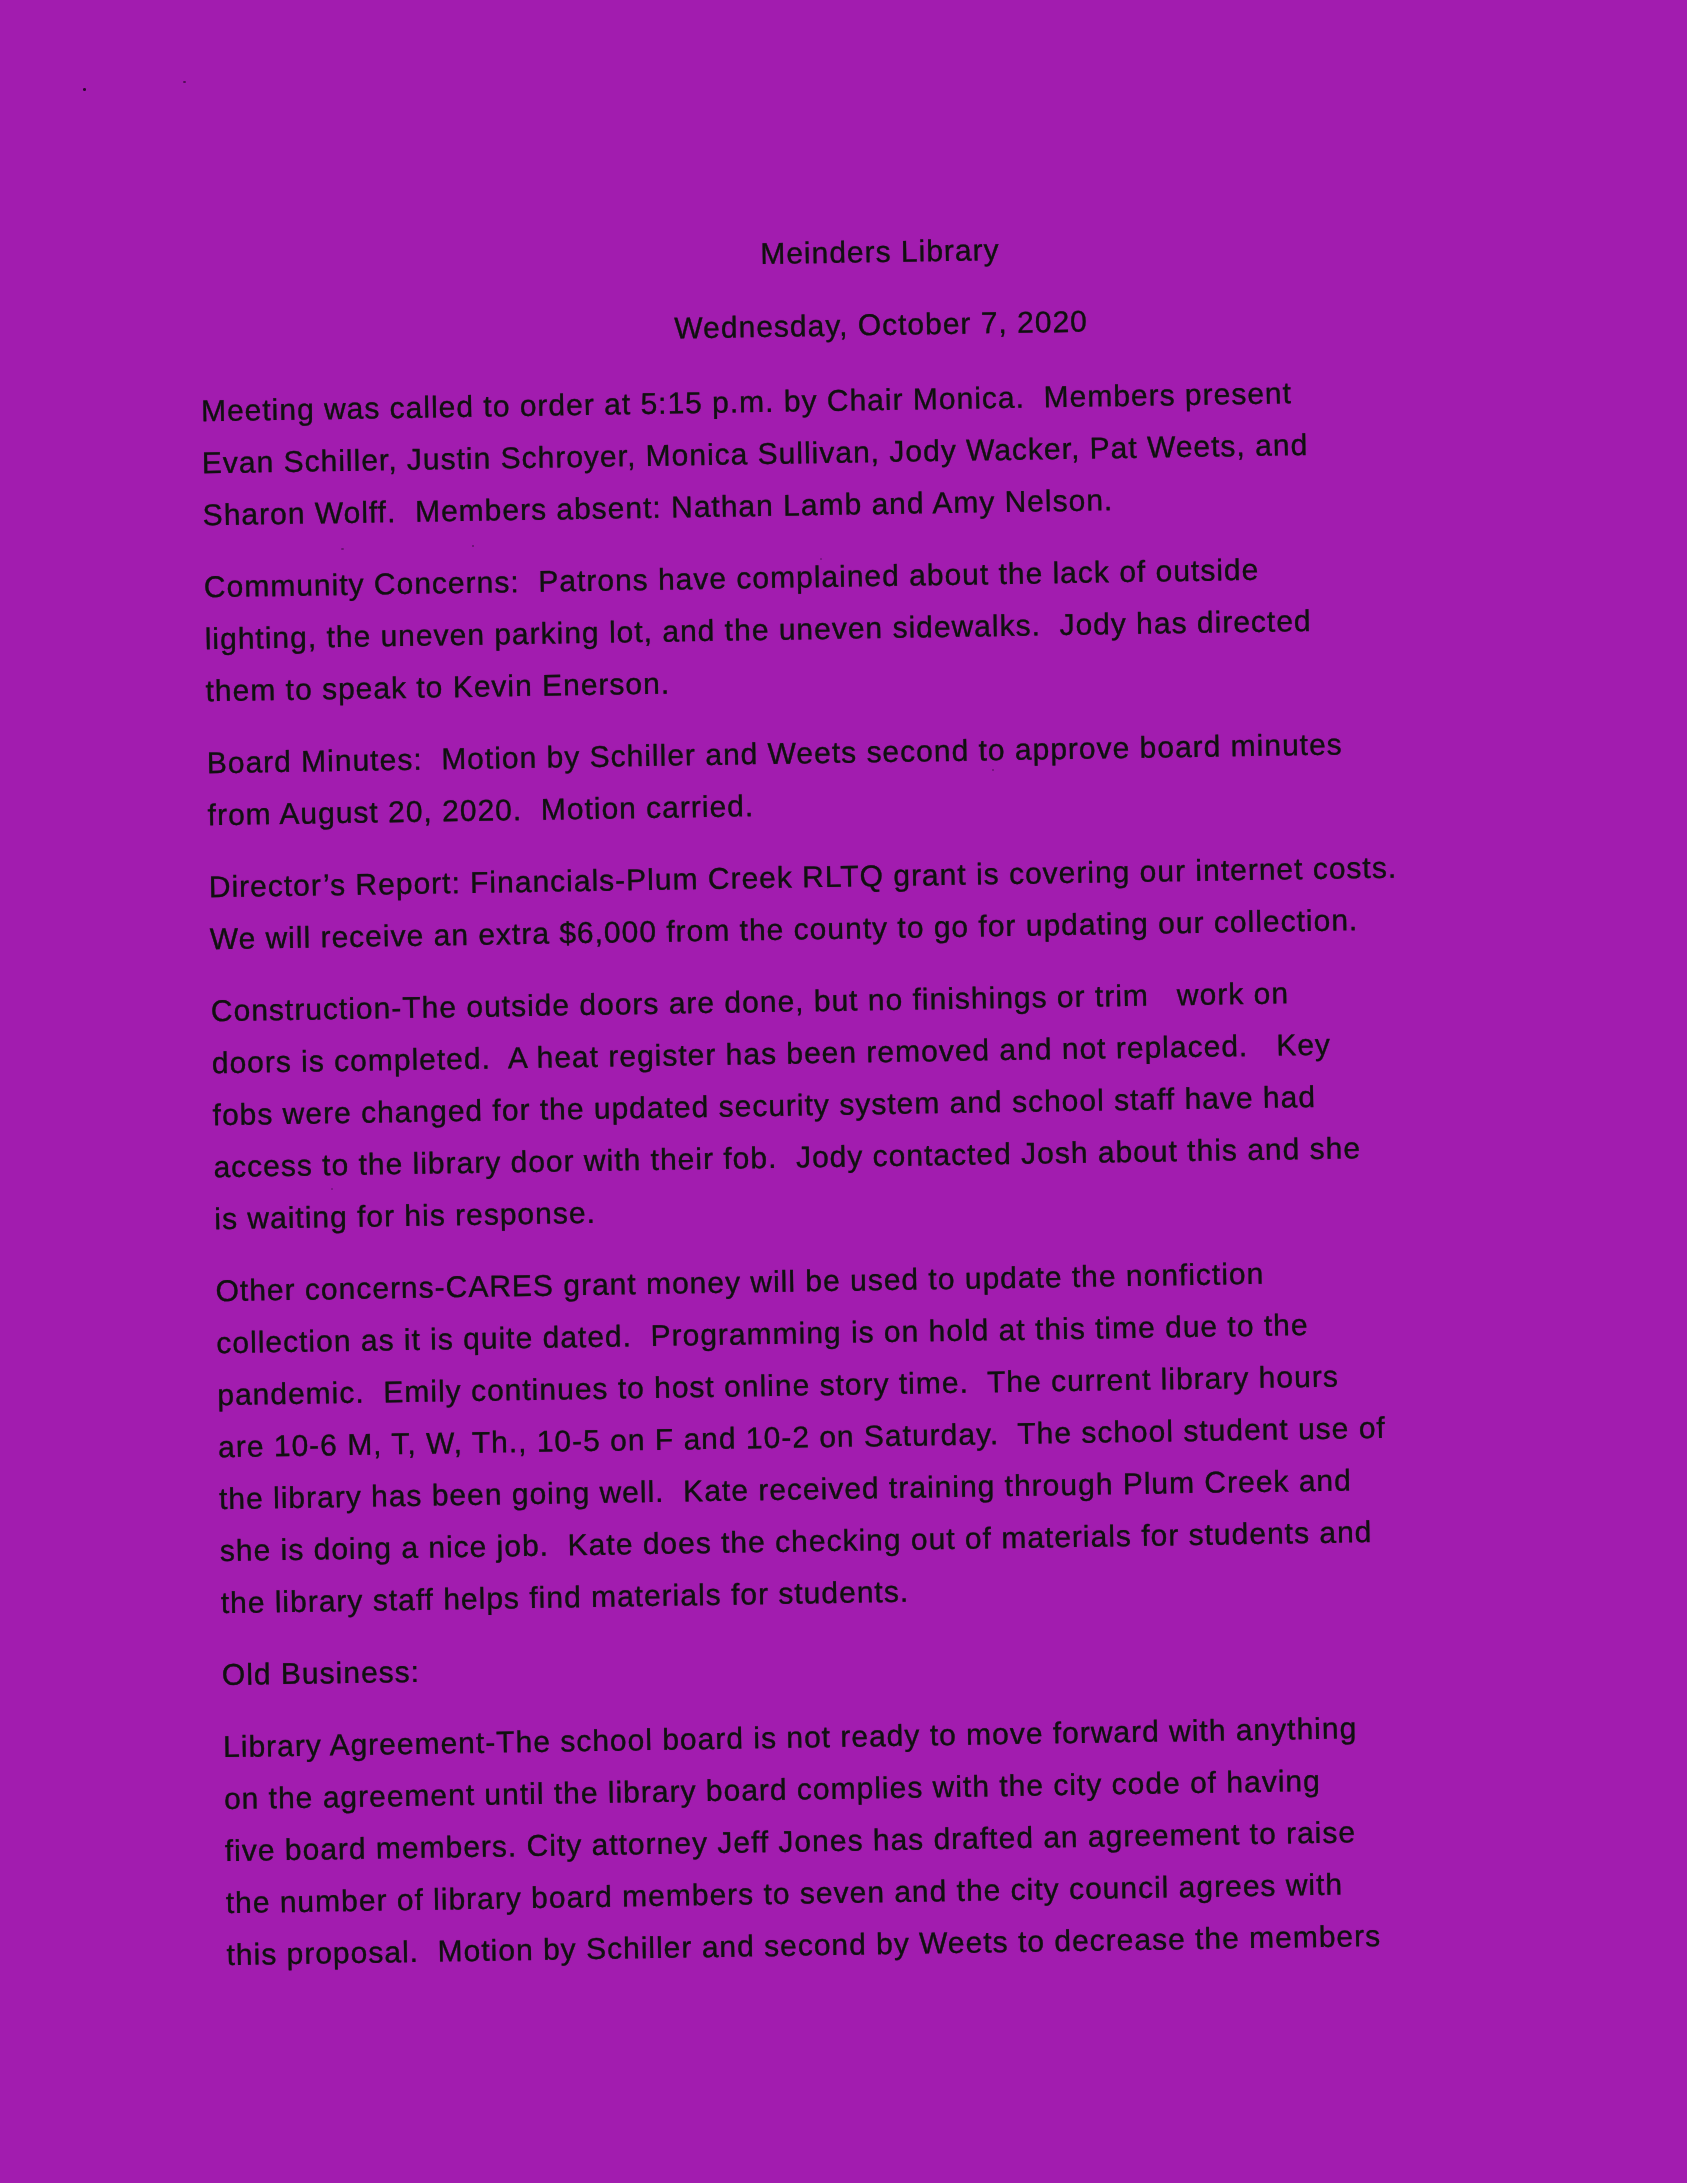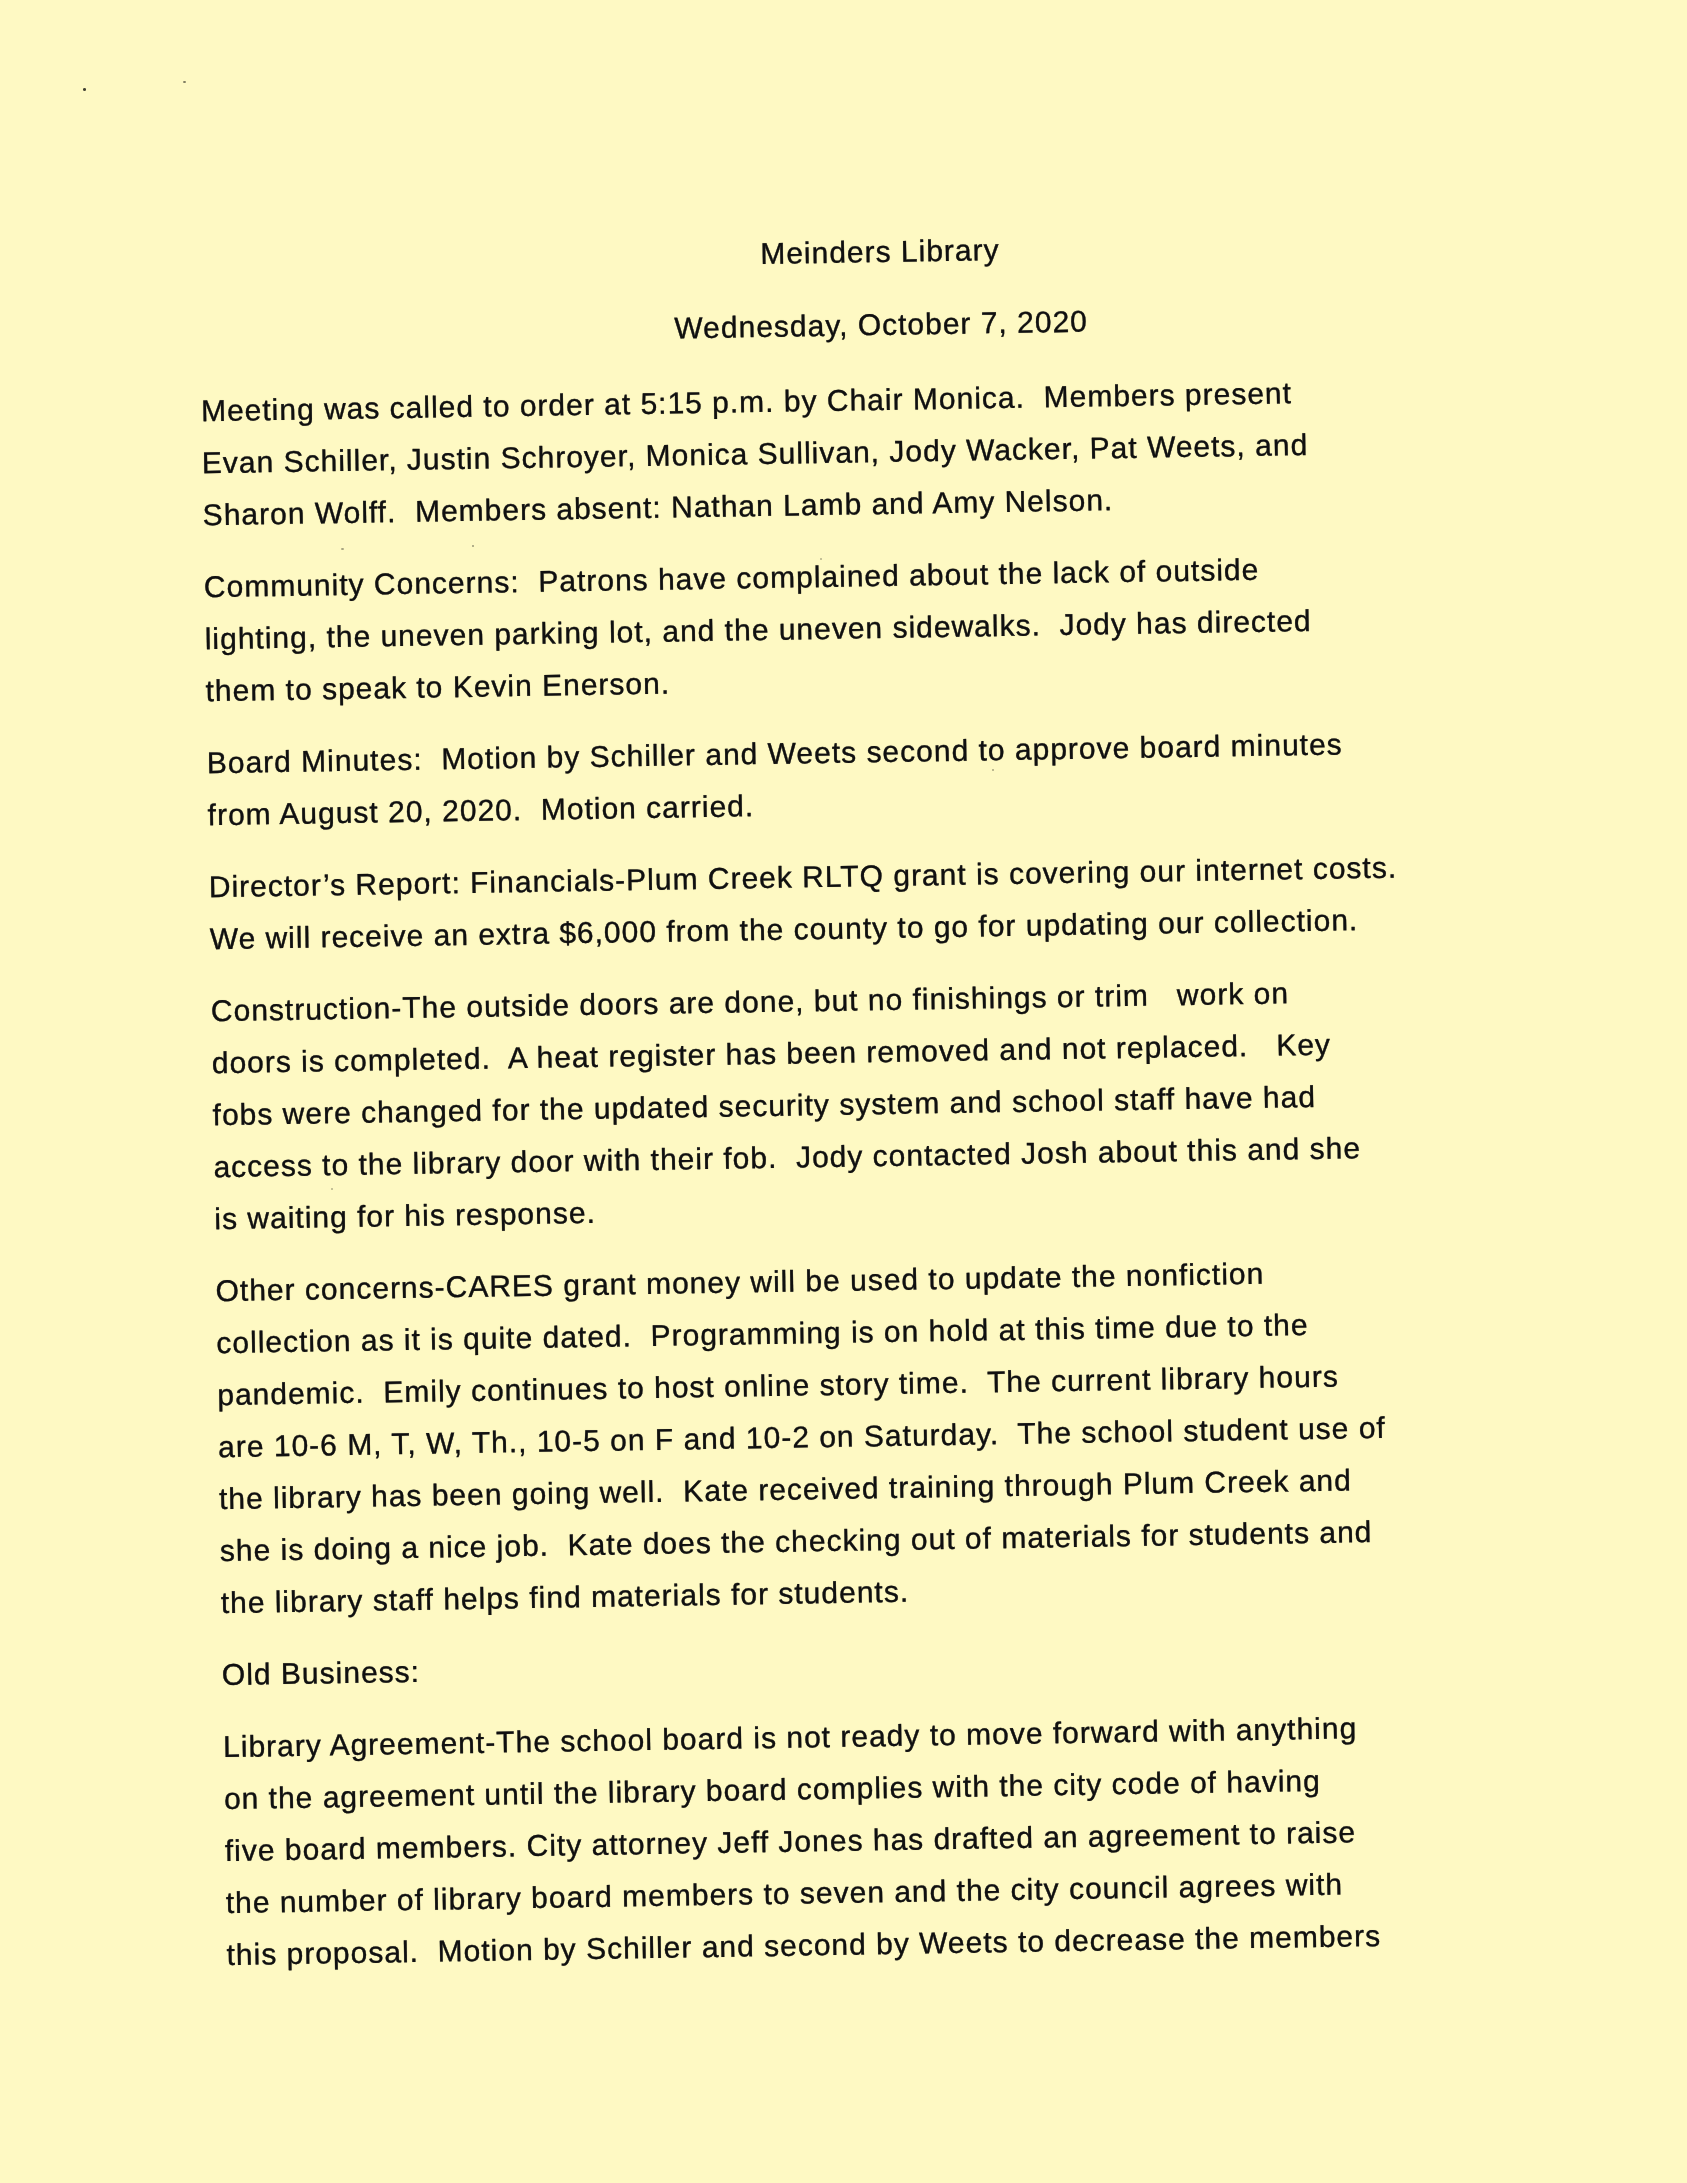--- a/index.html
+++ b/index.html
@@ -10,21 +10,21 @@
   body {
     width: 1687px;
     height: 2183px;
     position: relative;
     overflow: hidden;
     font-family: "Liberation Sans", sans-serif;
   }
   .page {
     position: absolute;
     inset: 0;
-    background: #fef9c3;
+    background: #a21caf;
   }
   
   .content {
     position: absolute;
     left: 198px;
     top: 226px;
     width: 1363px;
     transform: rotate(-0.95deg);
     transform-origin: 50% 0;
     color: #101010;

